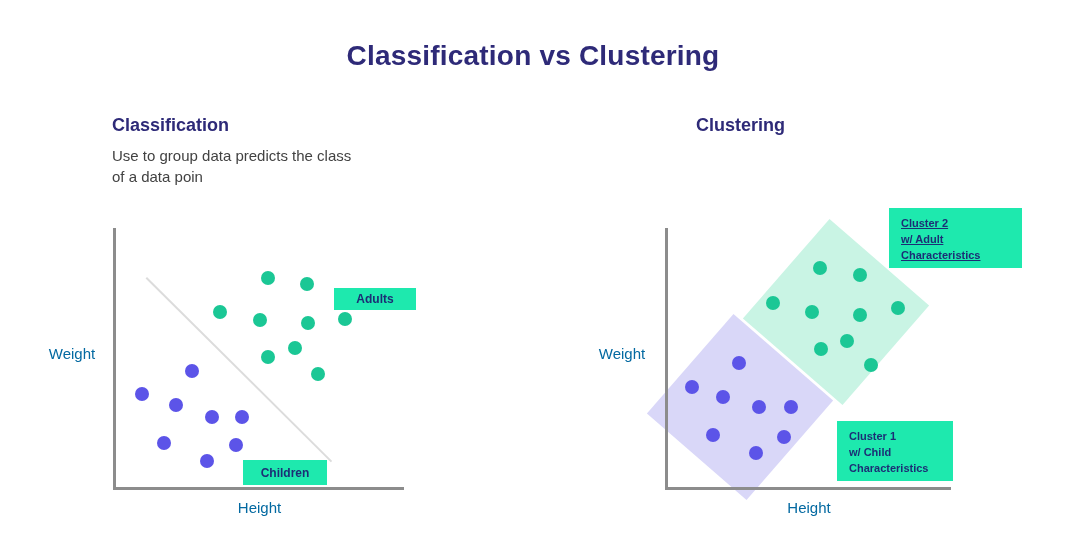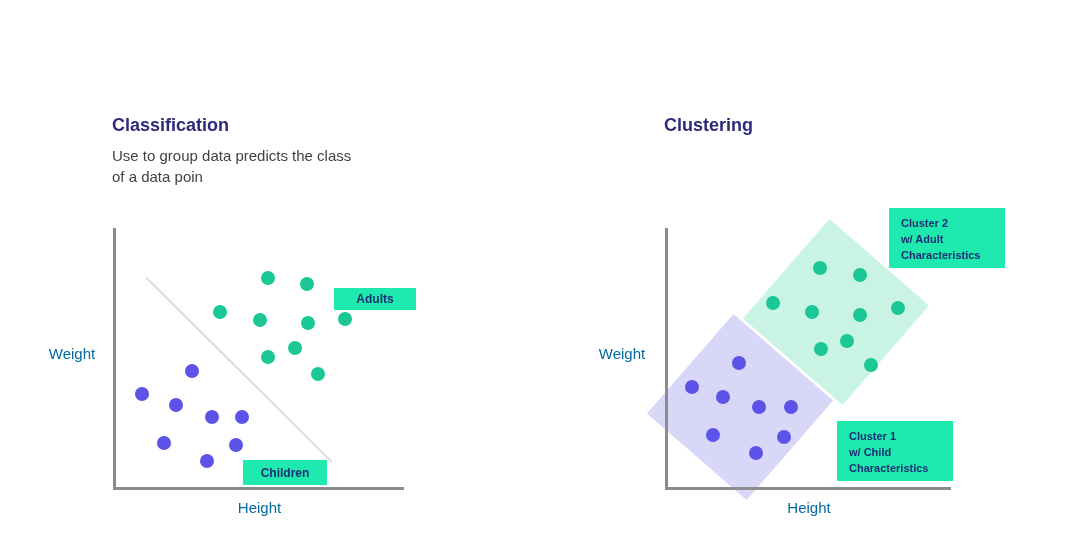--- a/index.html
+++ b/index.html
@@ -31,21 +31,21 @@
     text-align: center;
   }
   .panel-desc {
     position: absolute;
     top: 145px;
     font-size: 15px;
     line-height: 1.43;
     color: #424242;
   }
   .heading-left, .desc-left { left: 112px; }
-  .heading-right, .desc-right { left: 664px; }
+  .heading-right, .desc-right { left: 696px; }
   .desc-left { width: 240px; }
   .desc-right { width: 325px; }
 
   .plot {
     position: absolute;
     top: 228px;
     height: 261px;
   }
   .plot-left  { left: 114px; width: 291px; }
   .plot-right { left: 666px; width: 286px; }
@@ -106,28 +106,29 @@
     font-size: 12px;
   }
   .tag-adults   { left: 334px; top: 264px; width: 82px; height: 22px; margin-top: 24px; }
   .tag-children { left: 243px; top: 460px; width: 84px; height: 25px; text-align: center; }
   .tag-multiline {
     font-size: 11px;
     line-height: 1.45;
     padding: 8px 8px 8px 12px;
     white-space: pre-line;
   }
-  .tag-cluster2 { left: 889px; top: 208px; width: 116px; height: 60px; }
+  .tag-cluster2 { left: 889px; top: 208px; width: 133px; height: 60px; text-decoration: underline; }
   .tag-cluster1 { left: 837px; top: 421px; width: 116px; height: 60px; }
 </style>
 </head>
 <body>
 
 <div class="page">
 
+  <h1 class="main-title">Classification vs Clustering</h1>
 
   <h2 class="panel-heading heading-left">Classification</h2>
   <p class="panel-desc desc-left">Use to group data predicts the class of a data poin</p>
 
   <div class="plot plot-left">
     <div class="divider-line"></div>
     <div class="axis axis-y"></div>
     <div class="axis axis-x"></div>
   <div class="dot" style="left: 147px; top: 43px; background: rgb(27, 199, 149);"></div>
       <div class="dot" style="left: 186px; top: 49px; background: rgb(27, 199, 149);"></div>

